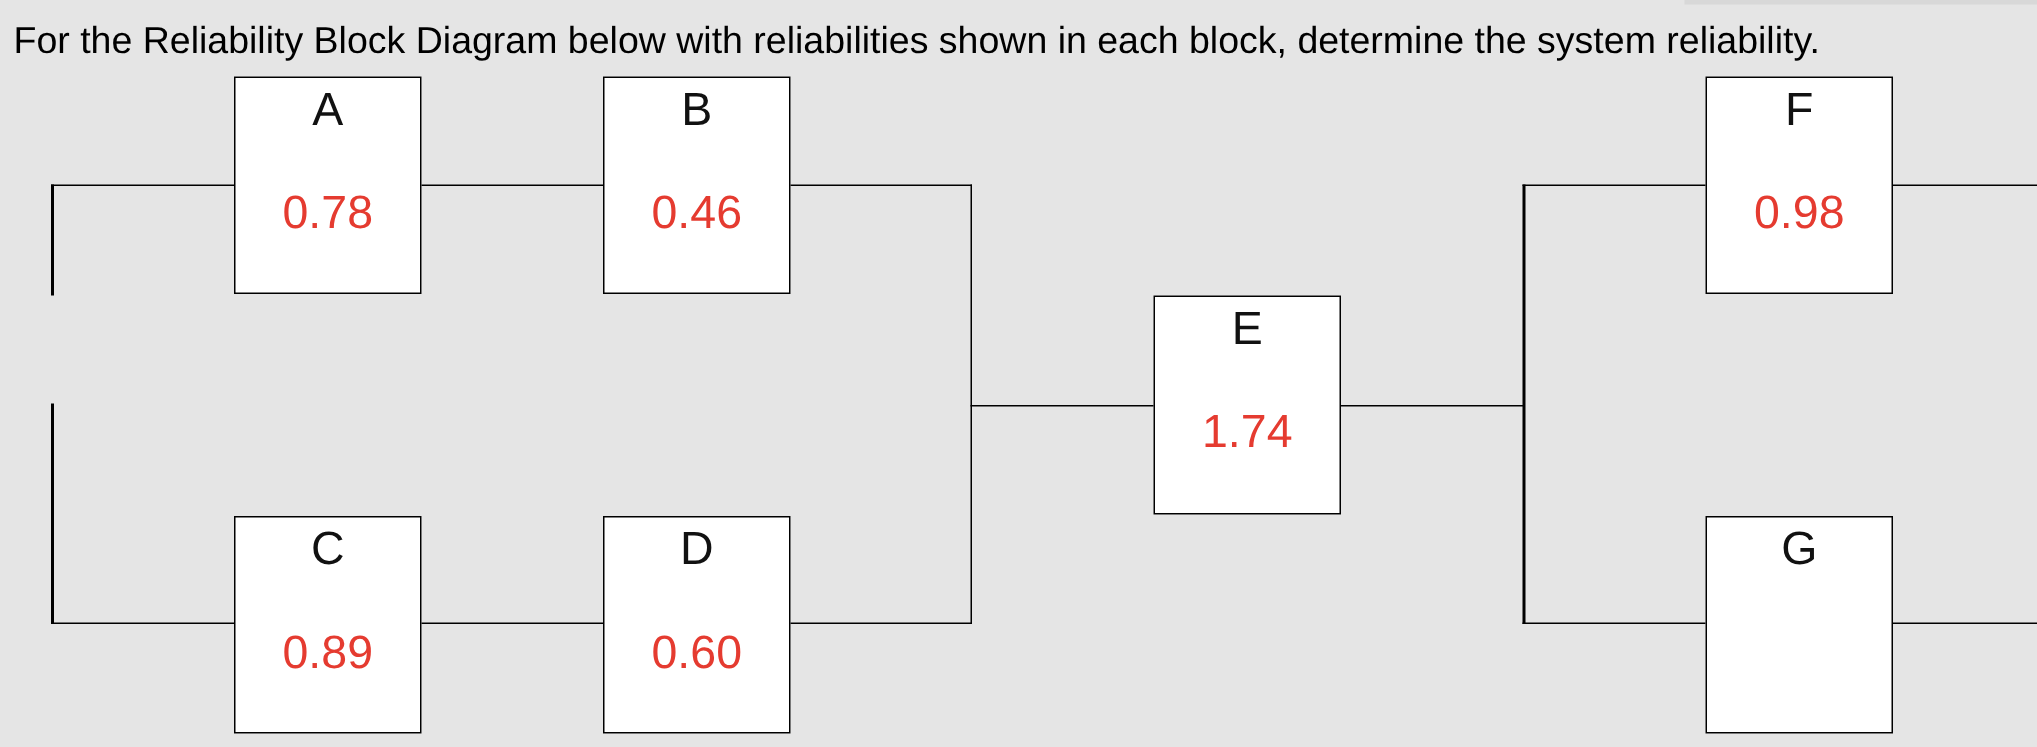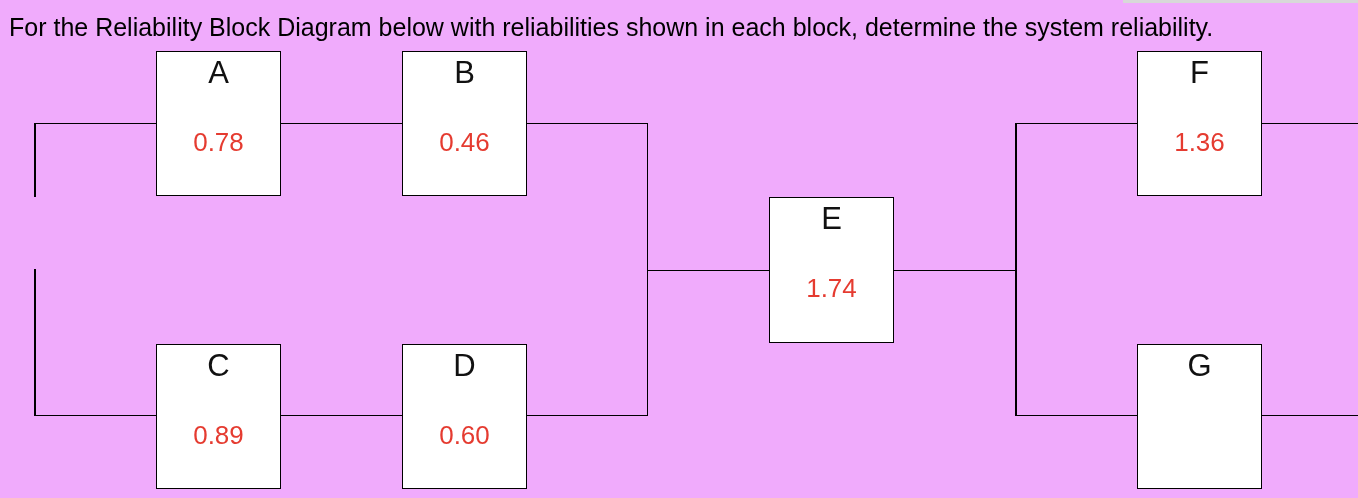--- a/index.html
+++ b/index.html
@@ -5,21 +5,21 @@
   html, body {
     margin: 0;
     padding: 0;
     background: #ffffff;
     font-family: "Liberation Sans", "DejaVu Sans", sans-serif;
   }
   .stage {
     position: relative;
     width: 1358px;
     height: 498px;
-    background: #f0abfc;
+    background: #e5e5e5;
     overflow: hidden;
   }
   .question-title {
     position: absolute;
     left: 9px;
     top: 12px;
     font-size: 25px;
     line-height: 30px;
     color: #000000;
     white-space: nowrap;
@@ -55,21 +55,21 @@
     font-size: 31px;
     line-height: 34px;
     color: #111111;
   }
   .block-reliability {
     position: absolute;
     top: 73px;
     left: 0;
     width: 100%;
     text-align: center;
-    font-size: 26px;
+    font-size: 31px;
     line-height: 34px;
     color: #e53b30;
   }
 </style>
 </head>
 <body>
 
 <div class="stage">
 
   <div class="question-title">For the Reliability Block Diagram below with reliabilities shown in each block, determine the system reliability.</div>
@@ -116,20 +116,20 @@
     <div class="block-reliability">0.60</div>
   </div>
 
   <div class="block" style="left:769px; top:197px; height:146px;">
     <div class="block-letter">E</div>
     <div class="block-reliability">1.74</div>
   </div>
 
   <div class="block" style="left:1137px; top:51px;">
     <div class="block-letter">F</div>
-    <div class="block-reliability">1.36</div>
+    <div class="block-reliability">0.98</div>
   </div>
 
   <div class="block" style="left:1137px; top:344px;">
     <div class="block-letter">G</div>
   </div>
 
 </div>
 
 </body></html>

